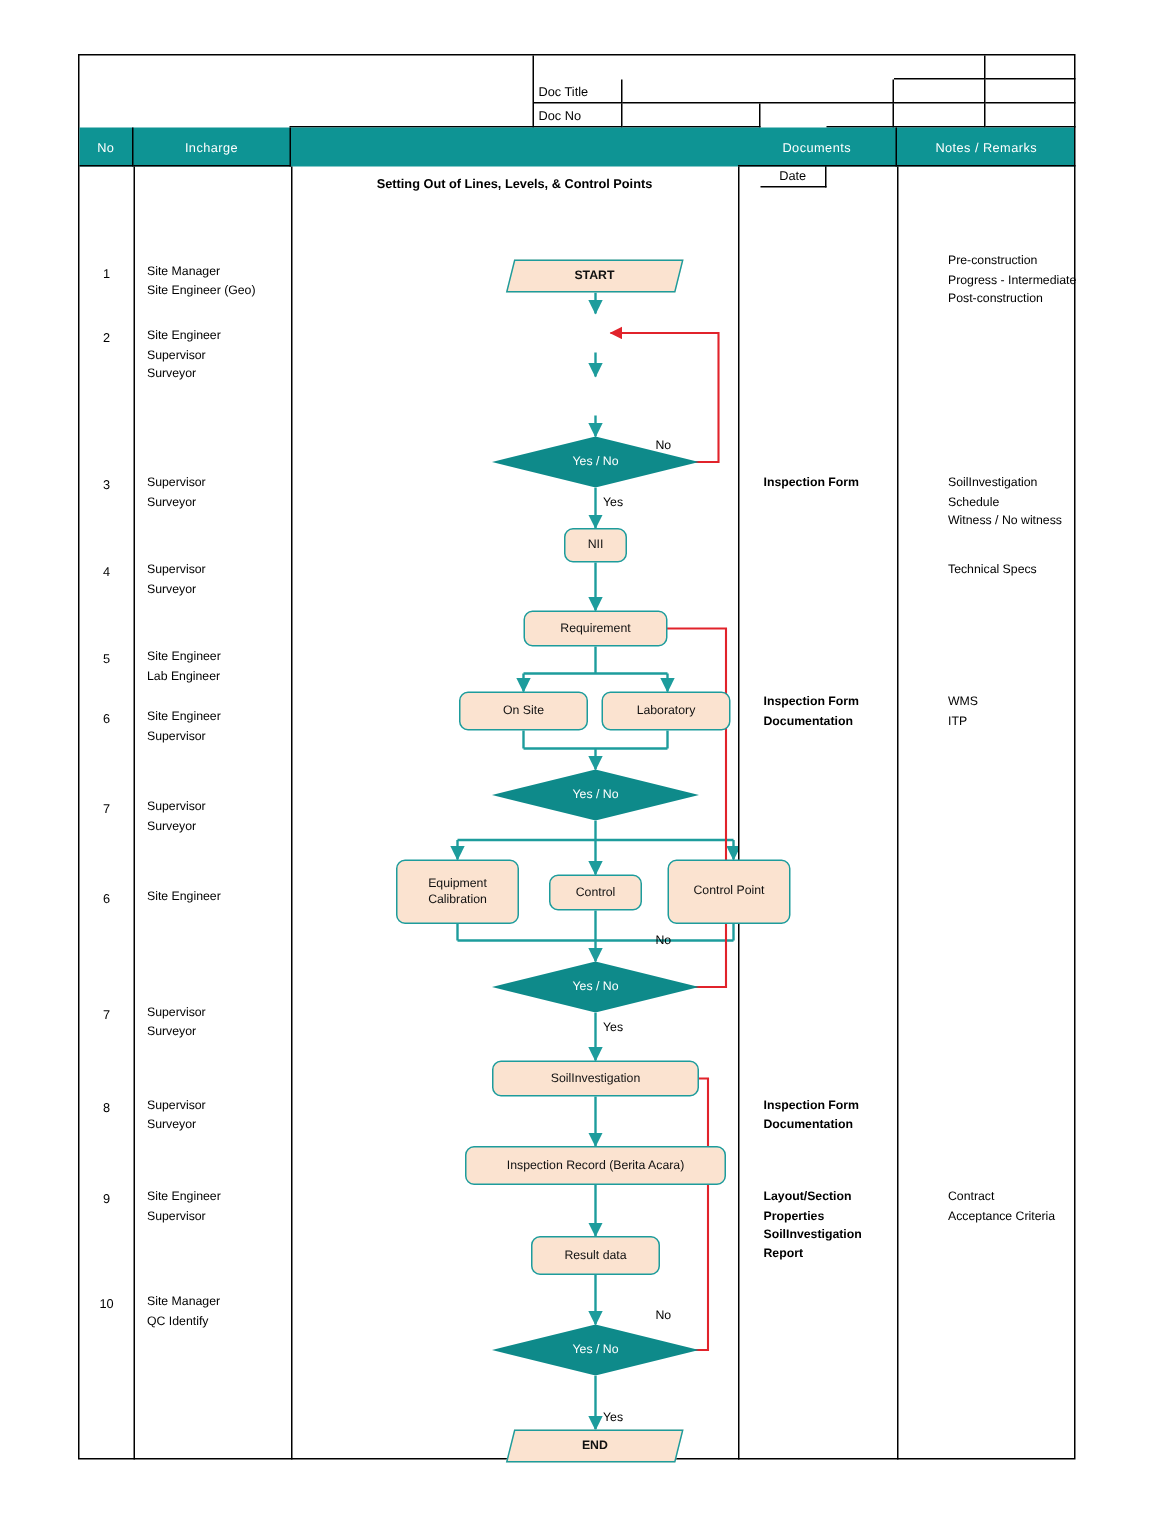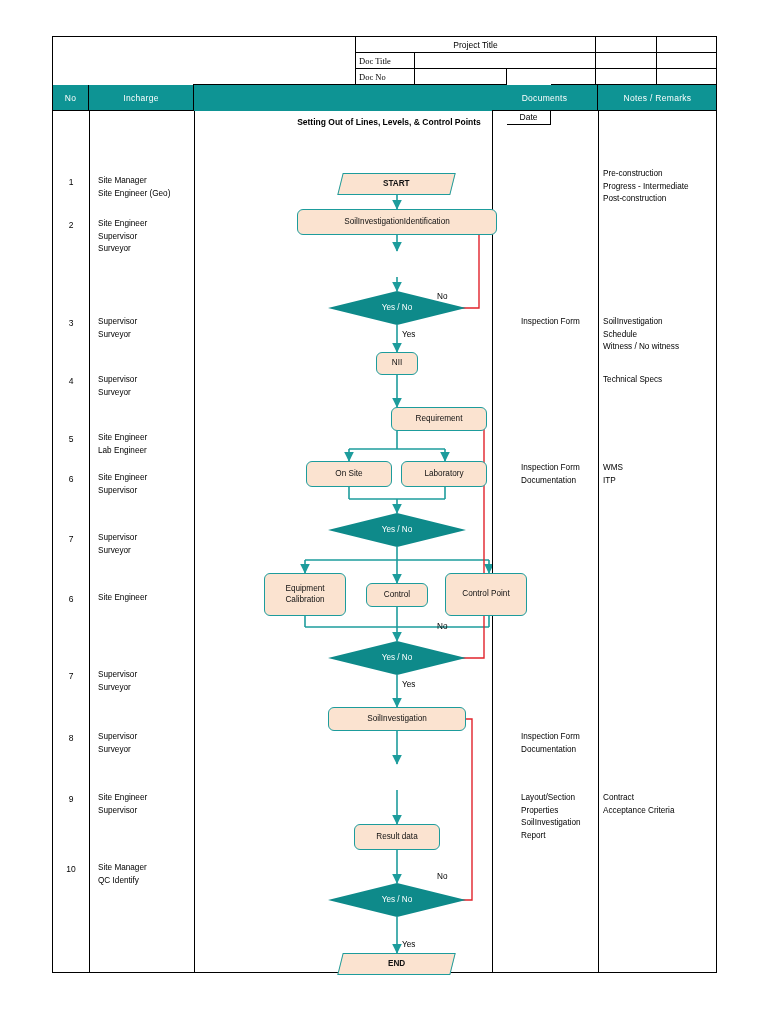--- a/index.html
+++ b/index.html
@@ -7,21 +7,21 @@
   .page{position:relative;width:768px;height:1024px;}
 
   
   .sheet{position:absolute;left:52px;top:36px;width:665px;height:937px;border:1px solid #000;box-sizing:border-box;}
 
   
   .titleblock{position:absolute;left:0;top:0;width:100%;height:48px;}
   .tb-cell{position:absolute;box-sizing:border-box;border-right:1px solid #000;border-bottom:1px solid #000;
            font-size:8.5px;display:flex;align-items:center;}
   .tb-center{justify-content:center;}
-  .tb-left{justify-content:flex-start;padding-left:3px;font-family:Liberation Serif, serif;}
+  .tb-left{justify-content:flex-start;padding-left:3px;}
   .clientlogo{left:0;top:0;width:140px;height:48px;justify-content:center;font-size:9.5px;}
   .tb-blank-wide{left:140px;top:0;width:163px;height:48px;}
   .tb-projtitle{left:303px;top:0;width:240px;height:16px;}
   .tb-r1c4{left:543px;top:0;width:61px;height:16px;}
   .tb-r1c5{left:604px;top:0;width:60px;height:16px;border-right:none;}
   .tb-doctitle{left:303px;top:16px;width:59px;height:16px;}
   .tb-doctitleval{left:362px;top:16px;width:181px;height:16px;}
   .tb-r2c4{left:543px;top:16px;width:61px;height:16px;}
   .tb-r2c5{left:604px;top:16px;width:60px;height:16px;border-right:none;}
   .tb-docno{left:303px;top:32px;width:59px;height:16px;}
@@ -44,28 +44,28 @@
   
   .vrule{position:absolute;top:74px;height:862px;width:0;border-left:1px solid #000;}
   .v1{left:36px;}
   .v2{left:141px;}
   .v3{left:439px;}
   .v4{left:545px;}
 
   
   .rownum{position:absolute;width:36px;text-align:center;font-size:8.5px;}
   .incharge{position:absolute;left:45px;width:95px;font-size:8.2px;line-height:12.5px;}
-  .docs{position:absolute;left:468px;width:84px;font-size:8.2px;line-height:12.5px;}
-  .notes{position:absolute;left:550px;width:114px;font-size:8.2px;line-height:12.5px;}
+  .docs{position:absolute;left:456px;width:84px;font-size:8.2px;line-height:12.5px;font-weight:bold;}
+  .notes{position:absolute;left:579px;width:114px;font-size:8.2px;line-height:12.5px;}
 
   
   .flow{position:absolute;left:141px;top:74px;width:298px;height:862px;}
   .flow svg{position:absolute;left:0;top:0;}
 
-  .fsubtitle{position:absolute;left:0;top:6px;width:298px;text-align:center;font-size:8.5px;font-weight:bold;padding-left:46px;}
+  .fsubtitle{position:absolute;left:0;top:6px;width:298px;text-align:center;font-size:8.5px;font-weight:bold;}
 
   
   .node{position:absolute;box-sizing:border-box;display:flex;align-items:center;justify-content:center;
         text-align:center;font-size:8.2px;line-height:10.5px;}
   .proc{background:#FBE3D0;border:1.4px solid #1D9C9C;border-radius:6px;color:#111;}
   .term{background:#FBE3D0;border:1.4px solid #1D9C9C;color:#111;font-weight:bold;
         transform:skewX(-14deg);}
   .term span{display:block;transform:skewX(14deg);}
   .dec{background:#0E8A8A;color:#ffffff;font-size:8.2px;
        clip-path:polygon(50% 0,100% 50%,50% 100%,0 50%);}
@@ -73,21 +73,20 @@
 </style>
 </head>
 <body>
 
 <div class="page">
   <div class="sheet">
 
     <div class="titleblock">
       <div class="tb-cell tb-blank-wide"></div>
 
-      <div class="tb-cell tb-center tb-projtitle">Project Title</div>
       <div class="tb-cell tb-r1c4"></div>
       <div class="tb-cell tb-r1c5"></div>
 
       <div class="tb-cell tb-left tb-doctitle">Doc Title</div>
       <div class="tb-cell tb-left tb-doctitleval"></div>
       <div class="tb-cell tb-r2c4"></div>
       <div class="tb-cell tb-r2c5"></div>
 
       <div class="tb-cell tb-left tb-docno">Doc No</div>
       <div class="tb-cell tb-left tb-docnoval"></div>
@@ -278,39 +277,39 @@
       </svg>
 
       <div class="node term" style="left:146px;top:62px;width:113px;height:22px;">
         <span>START</span>
       </div>
 
       <div class="node term" style="left:146px;top:842px;width:113px;height:22px;">
         <span>END</span>
       </div>
 
-      <div class="node proc" style="left:103px;top:98px;width:200px;height:26px;">SoilInvestigationIdentification</div>
 
 
       <div class="node proc" style="left:182px;top:241px;width:42px;height:23px;">NII</div>
 
-      <div class="node proc" style="left:155px;top:296px;width:96px;height:24px;margin-left:42px;">Requirement</div>
+      <div class="node proc" style="left:155px;top:296px;width:96px;height:24px;">Requirement</div>
 
       <div class="node proc" style="left:112px;top:350px;width:86px;height:26px;">On Site</div>
 
       <div class="node proc" style="left:207px;top:350px;width:86px;height:26px;">Laboratory</div>
 
       <div class="node proc" style="left:70px;top:462px;width:82px;height:43px;">Equipment Calibration</div>
 
       <div class="node proc" style="left:172px;top:472px;width:62px;height:24px;">Control</div>
 
       <div class="node proc" style="left:251px;top:462px;width:82px;height:43px;">Control Point</div>
 
       <div class="node proc" style="left:134px;top:596px;width:138px;height:24px;">SoilInvestigation</div>
 
+      <div class="node proc" style="left:116px;top:653px;width:174px;height:26px;">Inspection Record (Berita Acara)</div>
 
       <div class="node proc" style="left:160px;top:713px;width:86px;height:26px;">Result data</div>
 
       <div class="node dec" style="left:134px;top:180px;width:138px;height:34px;">Yes / No</div>
 
       <div class="node dec" style="left:134px;top:402px;width:138px;height:34px;">Yes / No</div>
 
       <div class="node dec" style="left:134px;top:530px;width:138px;height:34px;">Yes / No</div>
 
       <div class="node dec" style="left:134px;top:772px;width:138px;height:34px;">Yes / No</div>

